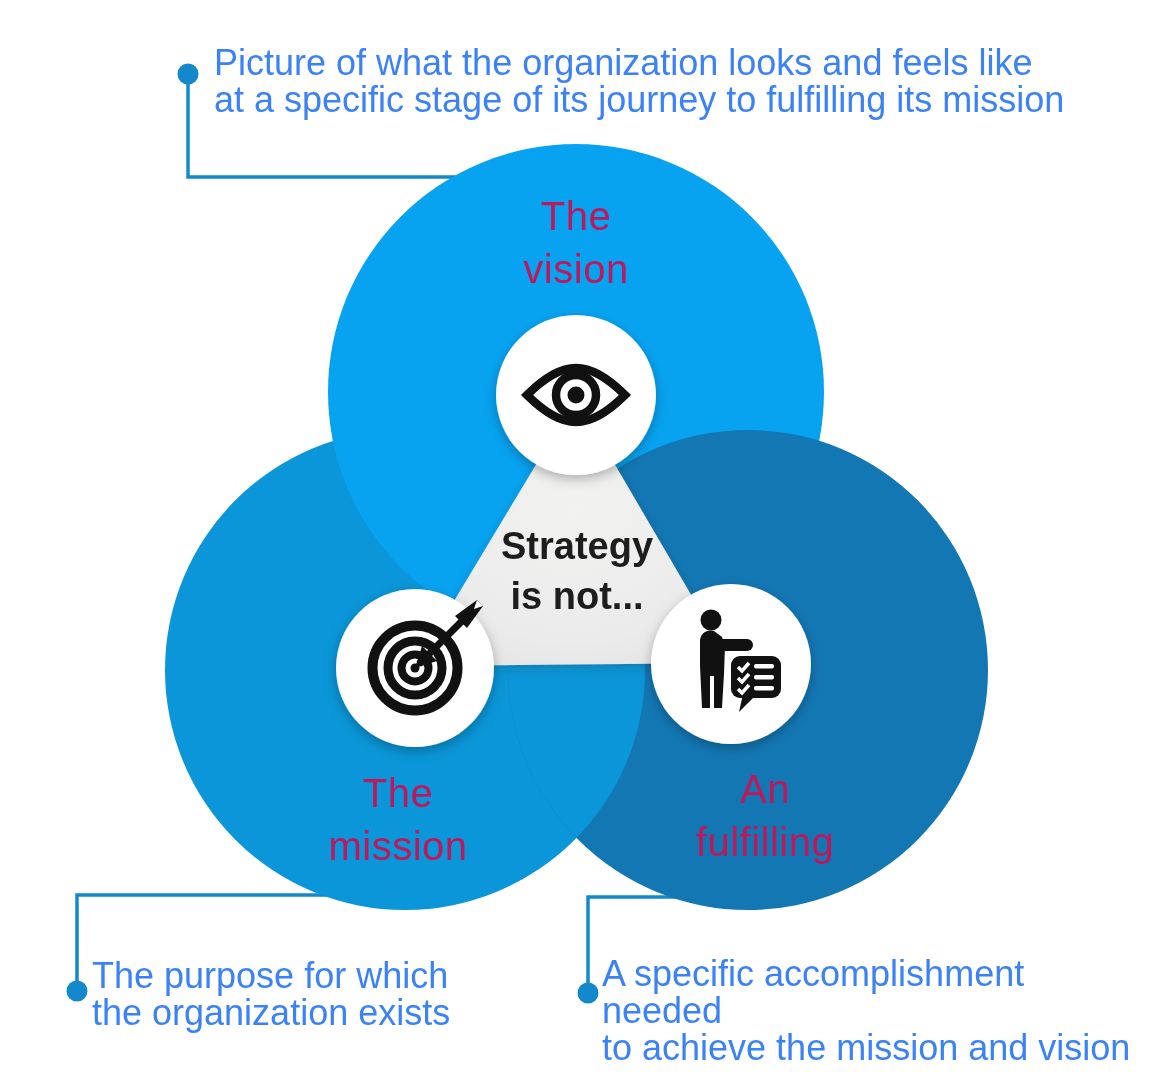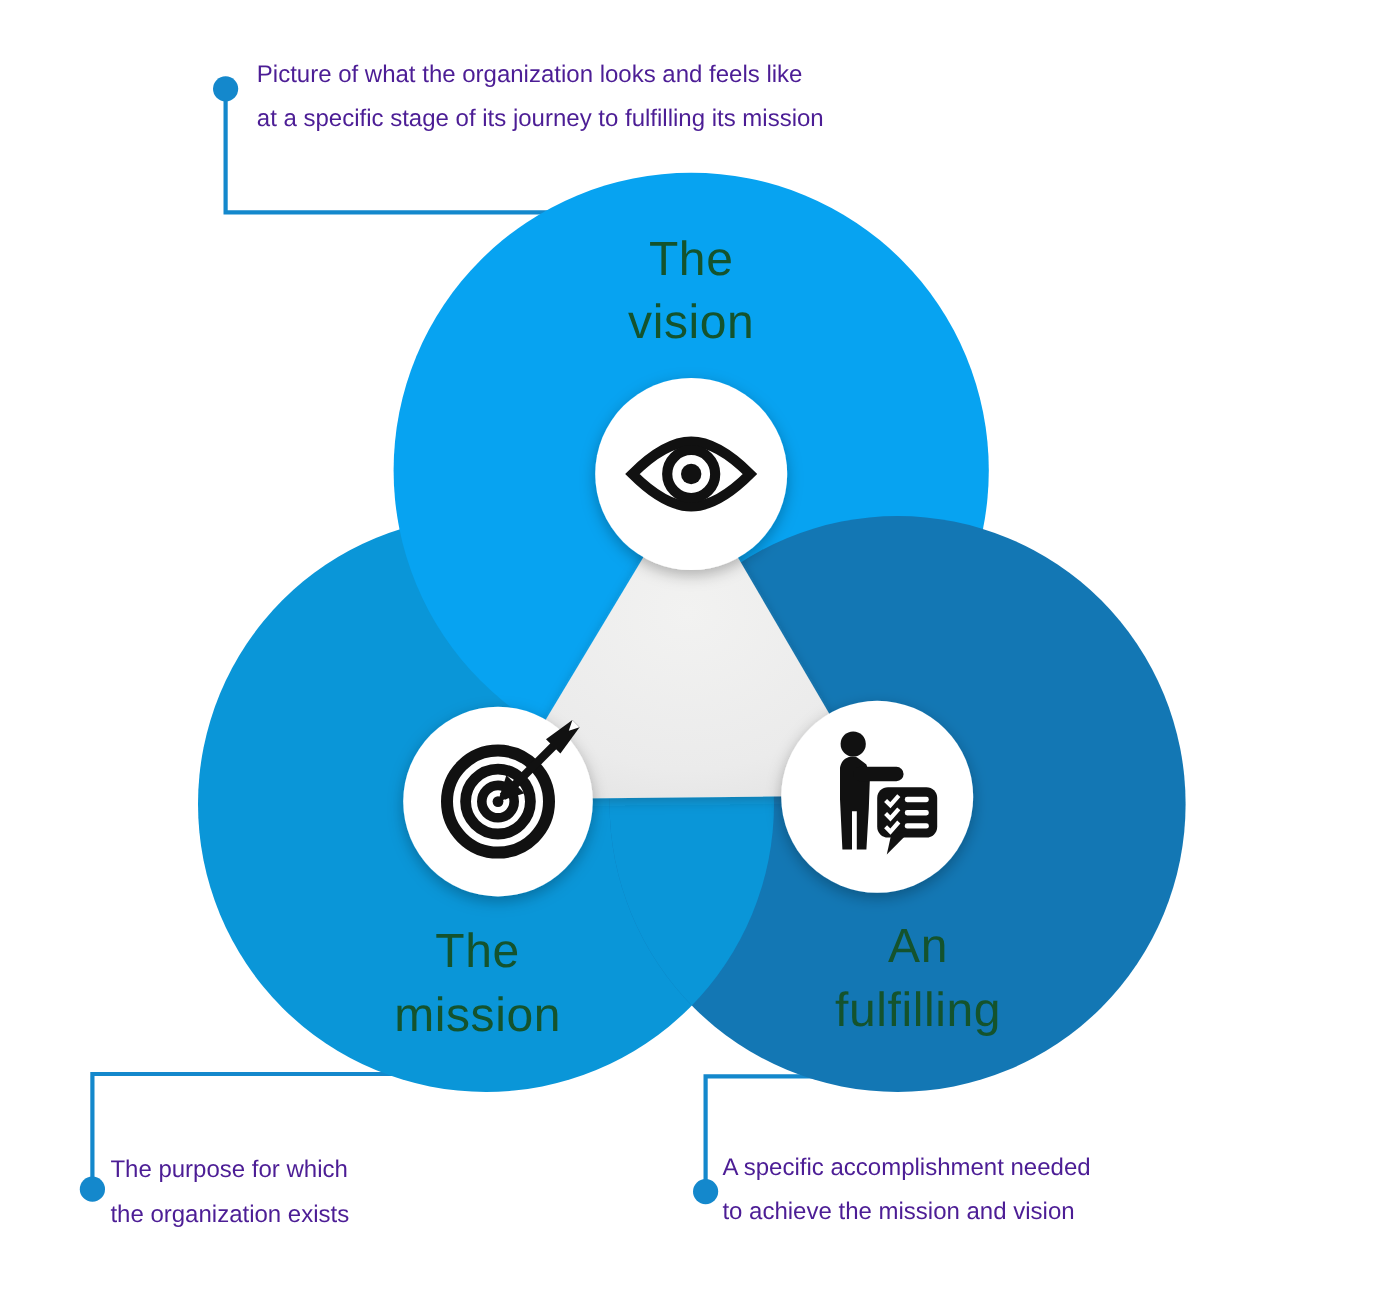--- a/index.html
+++ b/index.html
@@ -4,30 +4,30 @@
 <style>
   html,body{margin:0;padding:0;}
   body{
     width:1152px;height:1080px;position:relative;background:#ffffff;
     font-family:"Liberation Sans", sans-serif;overflow:hidden;
   }
   #stage{position:absolute;inset:0;}
   svg{position:absolute;left:0;top:0;}
   .overlay{position:absolute;white-space:pre-line;}
   .circle-label{
-    color:#14532d;font-size:40px;line-height:53px;font-weight:400;
+    color:#be185d;font-size:40px;line-height:53px;font-weight:400;
     text-align:center;transform:translate(-50%,-50%);
     letter-spacing:0.5px;
   }
   .center-label{
     color:#1d1d1d;font-size:38px;line-height:50px;font-weight:700;
     text-align:center;transform:translate(-50%,-50%);
   }
   .annotation{
-    color:#4c1d95;font-size:20px;line-height:37px;font-weight:400;
+    color:#3b82f6;font-size:36px;line-height:37px;font-weight:400;
   }
 </style>
 </head>
 <body>
 
 <div id="stage">
 
 <svg width="1152" height="1080" viewBox="0 0 1152 1080">
   <defs>
     <radialGradient id="grayGrad" cx="50%" cy="42%" r="70%">
@@ -115,20 +115,22 @@
 
 <div class="overlay circle-label" style="left:576px;top:243px;">The
 vision</div>
 
 <div class="overlay circle-label" style="left:398px;top:820px;">The
 mission</div>
 
 <div class="overlay circle-label" style="left:765px;top:816px;">An
 fulfilling</div>
 
+<div class="overlay center-label" style="left:577px;top:571px;">Strategy
+is not...</div>
 
 <div class="overlay annotation" style="left:214px;top:44px;">Picture of what the organization looks and feels like
 at a specific stage of its journey to fulfilling its mission</div>
 
 <div class="overlay annotation" style="left:92px;top:957px;">The purpose for which
 the organization exists</div>
 
 <div class="overlay annotation" style="left:602px;top:955px;">A specific accomplishment needed
 to achieve the mission and vision</div>
 

